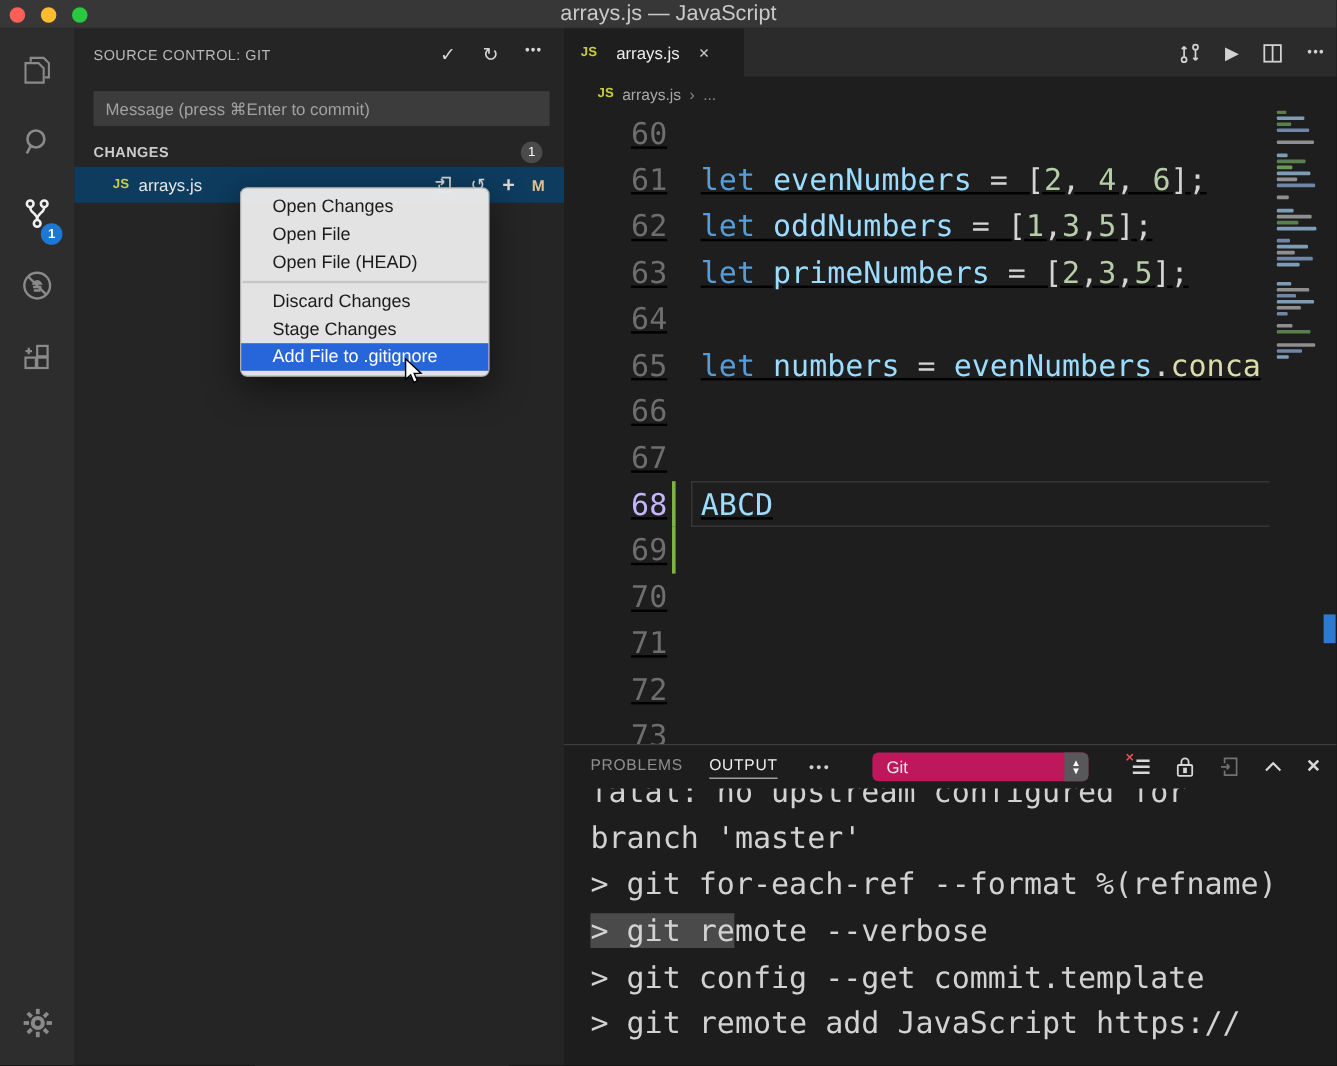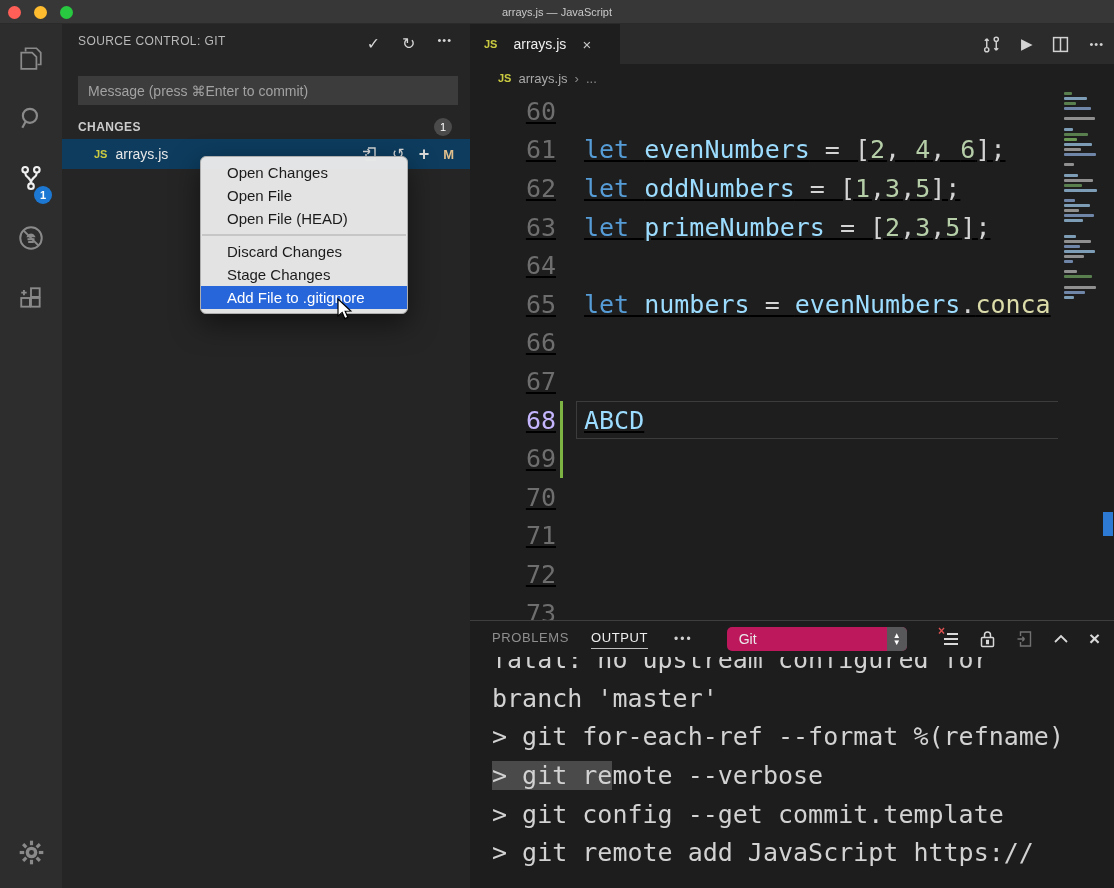--- a/index.html
+++ b/index.html
@@ -6,35 +6,35 @@
   html,body { background:#111; }
   #app {
     position:relative; width:1114px; height:888px; overflow:hidden;
     font-family:"Liberation Sans", sans-serif; background:#1e1e1e;
     -webkit-font-smoothing:antialiased;
   }
   
   #titlebar { position:absolute; left:0; top:0; width:1114px; height:24px;
     background:#373737; display:flex; align-items:center; justify-content:center;
     border-bottom:1px solid #2a2a2a; }
-  #titlebar .title { color:#c9c9c9; font-size:11px; }
+  #titlebar .title { color:#c9c9c9; font-size:18px; }
   .traffic { position:absolute; left:8px; top:6px; display:flex; gap:13px; }
   .traffic span { width:13px; height:13px; border-radius:50%; display:block; }
   .tl-red { background:#ff5f57; } .tl-yellow { background:#febc2e; } .tl-green { background:#28c840; }
 
   
   #activitybar { position:absolute; left:0; top:24px; width:62px; height:864px; background:#2d2d2d; }
   .act-item { position:absolute; left:0; width:62px; height:56px; display:flex; align-items:center; justify-content:center; color:#8a8a8a; }
   .act-item.active { color:#f0f0f0; }
   .act-badge { position:absolute; right:10px; bottom:2px; min-width:18px; height:18px; border-radius:9px;
     background:#1d78d4; color:#fff; font-size:11px; display:flex; align-items:center; justify-content:center; font-weight:bold; }
 
   
   #sidebar { position:absolute; left:62px; top:24px; width:408px; height:864px; background:#252526; }
-  #sc-header { position:absolute; left:0; top:10px; width:100%; height:24px; display:flex; align-items:flex-start; }
+  #sc-header { position:absolute; left:0; top:10px; width:100%; height:24px; display:flex; align-items:center; }
   #sc-header .hdr-label { color:#b9b9b9; font-size:12px; letter-spacing:.4px; margin-left:16px; flex:1; }
   #sc-header .hdr-icons { display:flex; gap:22px; margin-right:18px; color:#d6d6d6; font-size:16px; }
   #sc-header .hdr-icons span { cursor:default; }
   #msg-input { position:absolute; left:16px; top:52px; width:380px; height:29px; background:#3c3c3c;
     border:none; color:#22c55e; font-size:14px; padding:0 10px; outline:none; font-family:"Liberation Sans",sans-serif; }
   #msg-input::placeholder { color:#a2a2a2; }
   #changes-row { position:absolute; left:0; top:91px; width:100%; height:24px; display:flex; align-items:center; }
   #changes-row .lbl { color:#cccccc; font-size:12px; font-weight:bold; letter-spacing:.4px; margin-left:16px; flex:1; }
   #changes-row .count { margin-right:18px; background:#4b4b4b; color:#fff; font-size:11px; width:18px; height:18px;
     border-radius:9px; display:flex; align-items:center; justify-content:center; }

